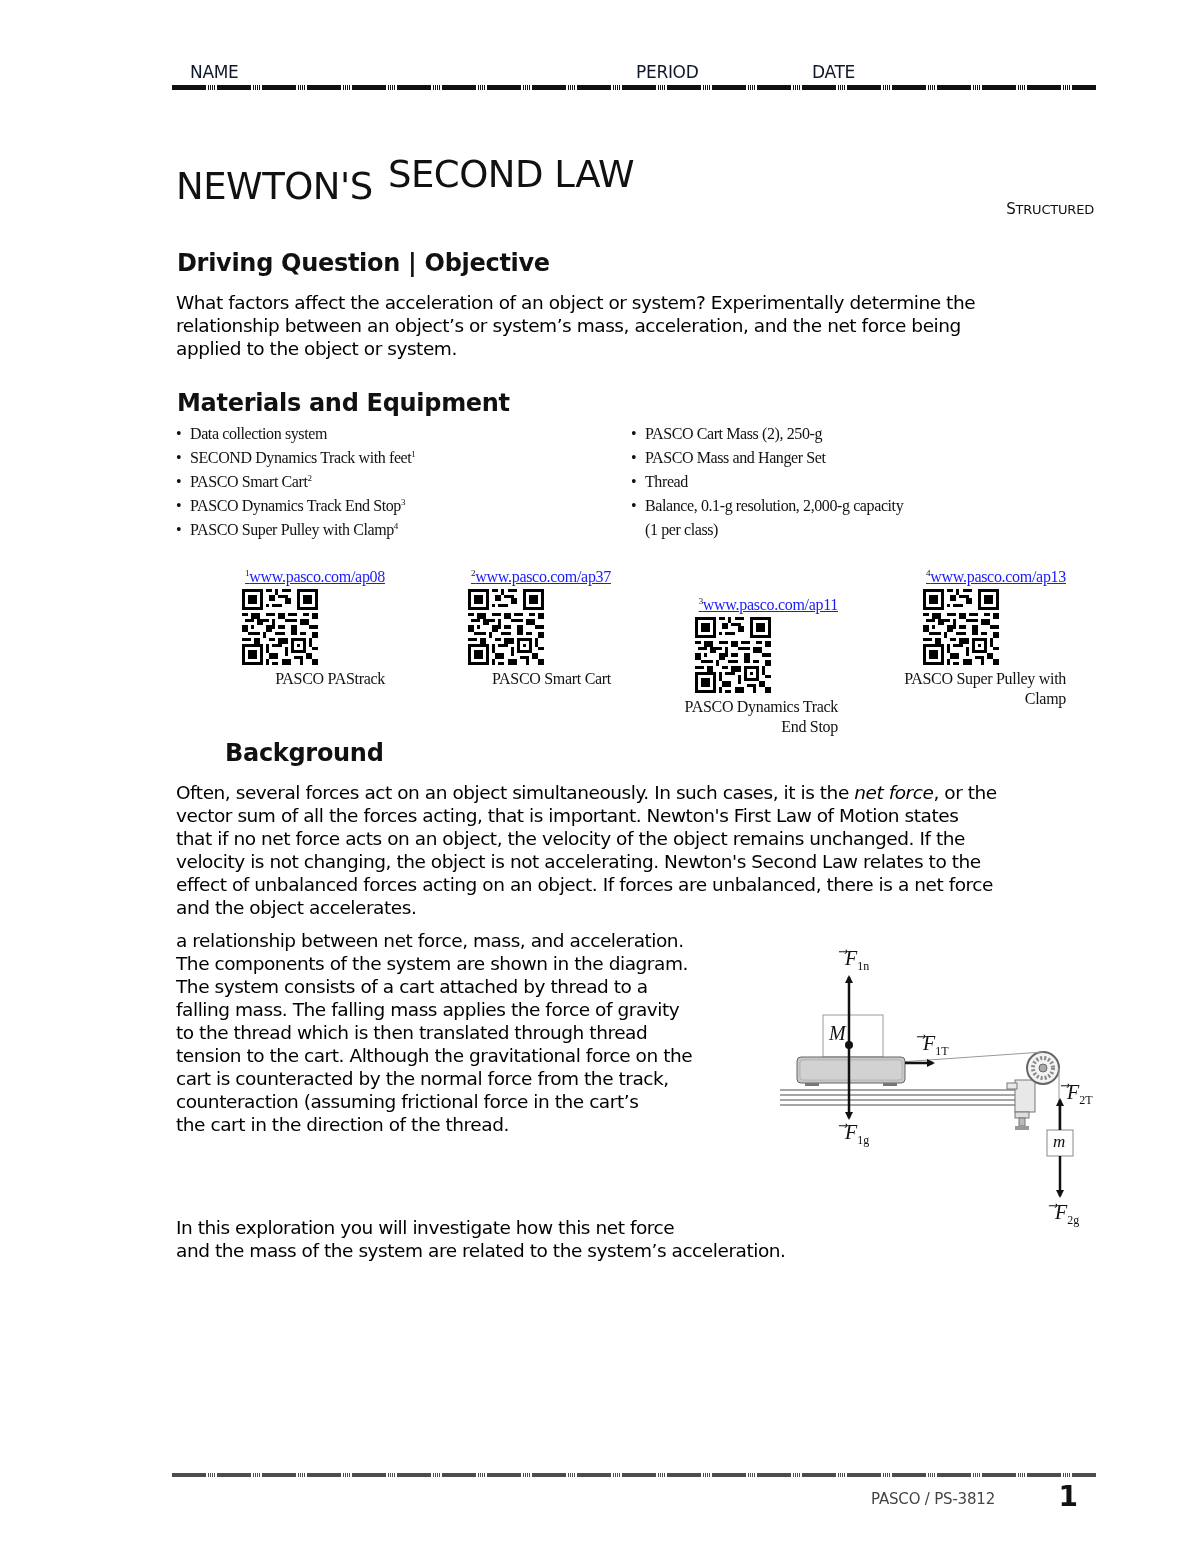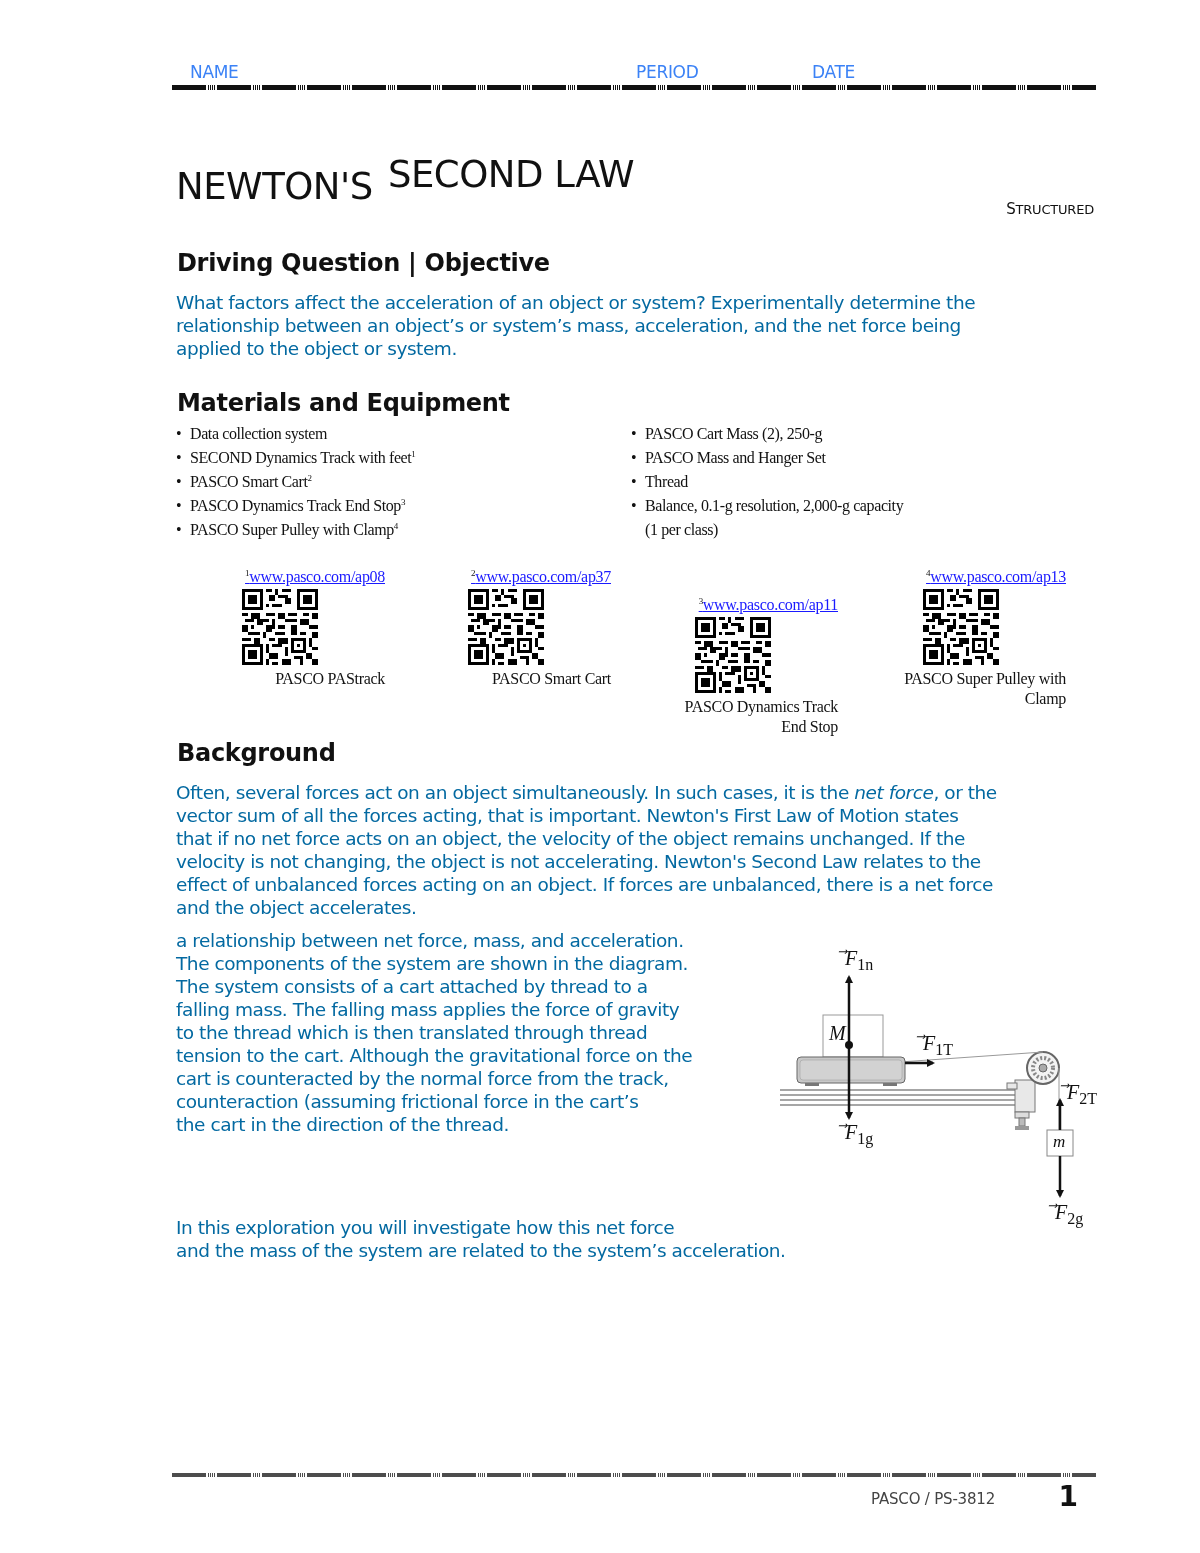--- a/index.html
+++ b/index.html
@@ -1,46 +1,46 @@
 <!DOCTYPE html>
 <html><head>
 <meta charset="utf-8">
 <style>
   html, body { margin: 0; padding: 0; background: #ffffff; }
   body { width: 1200px; height: 1553px; position: relative; overflow: hidden; font-family: "DejaVu Sans", sans-serif; color: #111; }
   .abs { position: absolute; }
 
   
-  .hdr-label { font-family: "DejaVu Sans", sans-serif; font-size: 17px; color: #3b82f6; top: 62px; letter-spacing: -0.3px; }
+  .hdr-label { font-family: "DejaVu Sans", sans-serif; font-size: 17px; color: #0f172a; top: 62px; letter-spacing: -0.3px; }
   .dash-rule { position: absolute; left: 172px; width: 924px; height: 5px;
     background: repeating-linear-gradient(90deg, #111 0 34px, #fff 34px 36px, #111 36px 37px, #fff 37px 38px, #111 38px 39px, #fff 39px 40px, #111 40px 41px, #fff 41px 42px, #111 42px 43px, #fff 43px 45px); }
 
   .title-a { left: 176px; top: 165px; font-size: 37px; letter-spacing: -0.5px; }
   .title-b { left: 388px; top: 153px; font-size: 37px; letter-spacing: -0.5px; }
   .structured { right: 106px; top: 200px; font-size: 13px; letter-spacing: -0.2px; }
   .structured .big { font-size: 15px; }
 
   h2 { margin: 0; font-family: "DejaVu Sans", sans-serif; font-weight: bold; font-size: 24px; letter-spacing: -0.3px; position: absolute; left: 177px; }
 
-  .para { position: absolute; left: 176px; font-size: 18.5px; line-height: 23px; letter-spacing: -0.45px; color: #0369a1; }
+  .para { position: absolute; left: 176px; font-size: 18.5px; line-height: 23px; letter-spacing: -0.45px; color: #000000; }
 
   ul.mat { position: absolute; margin: 0; padding: 0; list-style: none; font-family: "Liberation Serif", serif; font-size: 16px; line-height: 24px; letter-spacing: -0.4px; }
   ul.mat li { position: relative; padding-left: 14px; }
   ul.mat li .dot { position: absolute; left: 0; top: 0; }
   ul.mat sup { font-size: 9px; vertical-align: 6px; line-height: 0; }
 
   .qr-block { position: absolute; width: 210px; text-align: right; font-family: "Liberation Serif", serif; }
   .qr-link { font-size: 16px; color: #1a1aff; text-decoration: underline; letter-spacing: -0.3px; }
   .qr-link sup { font-size: 9px; color: #111; text-decoration: none; vertical-align: 6px; line-height: 0; }
   .qr { width: 76px; height: 76px; margin: 3px auto 4px; display: block; }
   .qr-cap { font-size: 16px; line-height: 20px; letter-spacing: -0.3px; }
 
   .fig { left: 775px; top: 940px; width: 330px; height: 295px; }
   .fig .lbl { position: absolute; font-family: "Liberation Serif", serif; font-style: italic; font-size: 20px; }
-  .fig .lbl sub { font-style: normal; font-size: 16px; }
+  .fig .lbl sub { font-style: normal; font-size: 12px; }
 
   .footer-text { right: 205px; top: 1490px; font-size: 15px; color: #444; letter-spacing: -0.2px; }
   .page-num { right: 122px; top: 1480px; font-size: 28px; font-weight: bold; }
 </style>
 </head>
 <body>
 
 <div class="abs hdr-label" style="left:190px;">NAME</div>
 <div class="abs hdr-label" style="left:636px;">PERIOD</div>
 <div class="abs hdr-label" style="left:812px;">DATE</div>
@@ -123,21 +123,21 @@
 </div>
 <div class="qr-block" style="left:856px; top:568px;">
   <a class="qr-link"><sup>4</sup><span>www.pasco.com/ap13</span></a>
   <svg class="qr" viewBox="0 0 25 25" shape-rendering="crispEdges">
       <use href="#qrpat"></use>
     </svg>
   <div class="qr-cap">PASCO Super Pulley with</div>
   <div class="qr-cap">Clamp</div>
 </div>
 
-<h2 style="top:739px;">Background</h2>
+<h2 style="top:739px;margin-left:48px;">Background</h2>
 <div class="para" style="top:781px;">
   <div><span>Often, several forces act on an object simultaneously. In such cases, it is the </span><em>net force</em><span>, or the</span></div>
   <div>vector sum of all the forces acting, that is important. Newton's First Law of Motion states</div>
   <div>that if no net force acts on an object, the velocity of the object remains unchanged. If the</div>
   <div>velocity is not changing, the object is not accelerating. Newton's Second Law relates to the</div>
   <div>effect of unbalanced forces acting on an object. If forces are unbalanced, there is a net force</div>
   <div>and the object accelerates.</div>
 </div>
 
 <div class="para" style="top:929px;">

